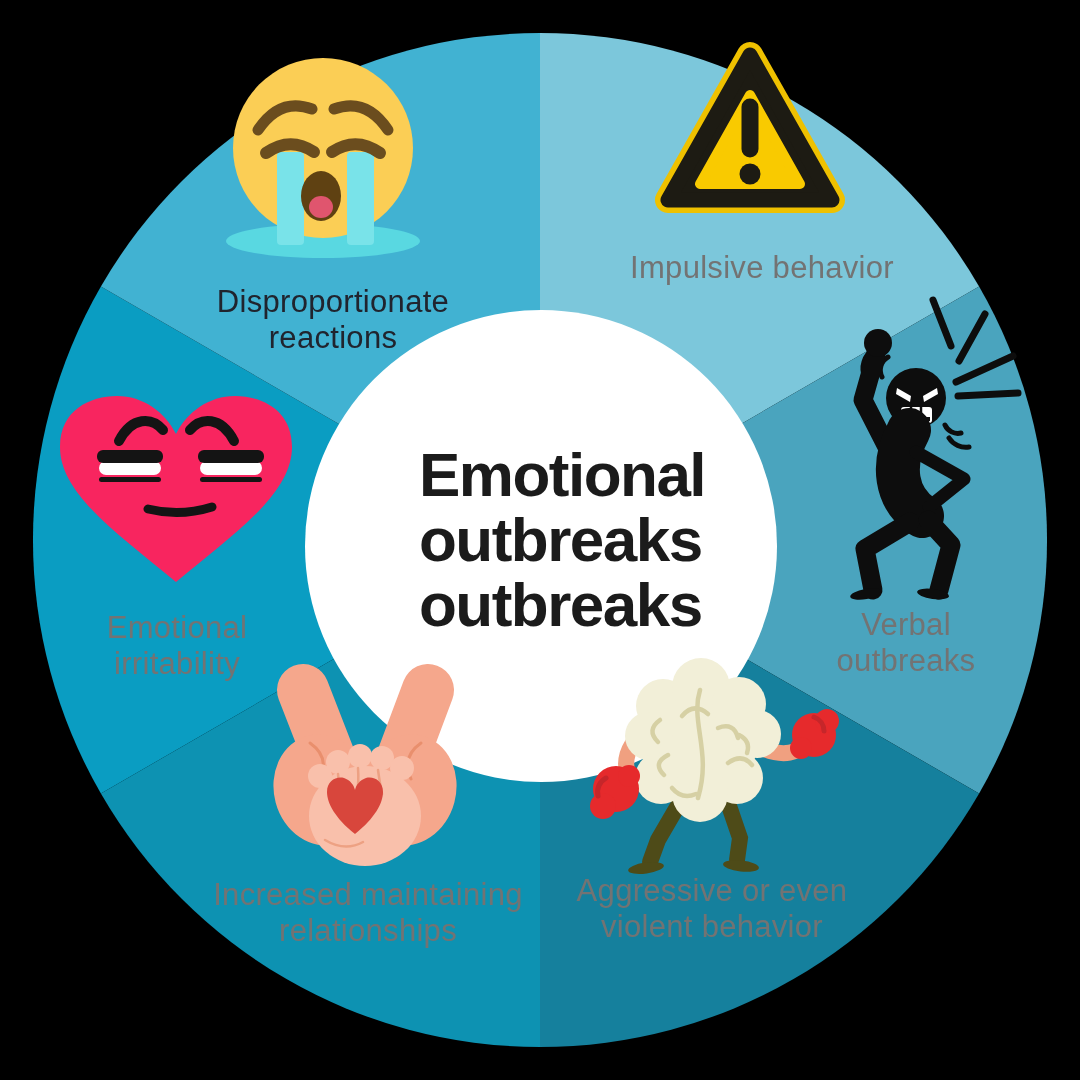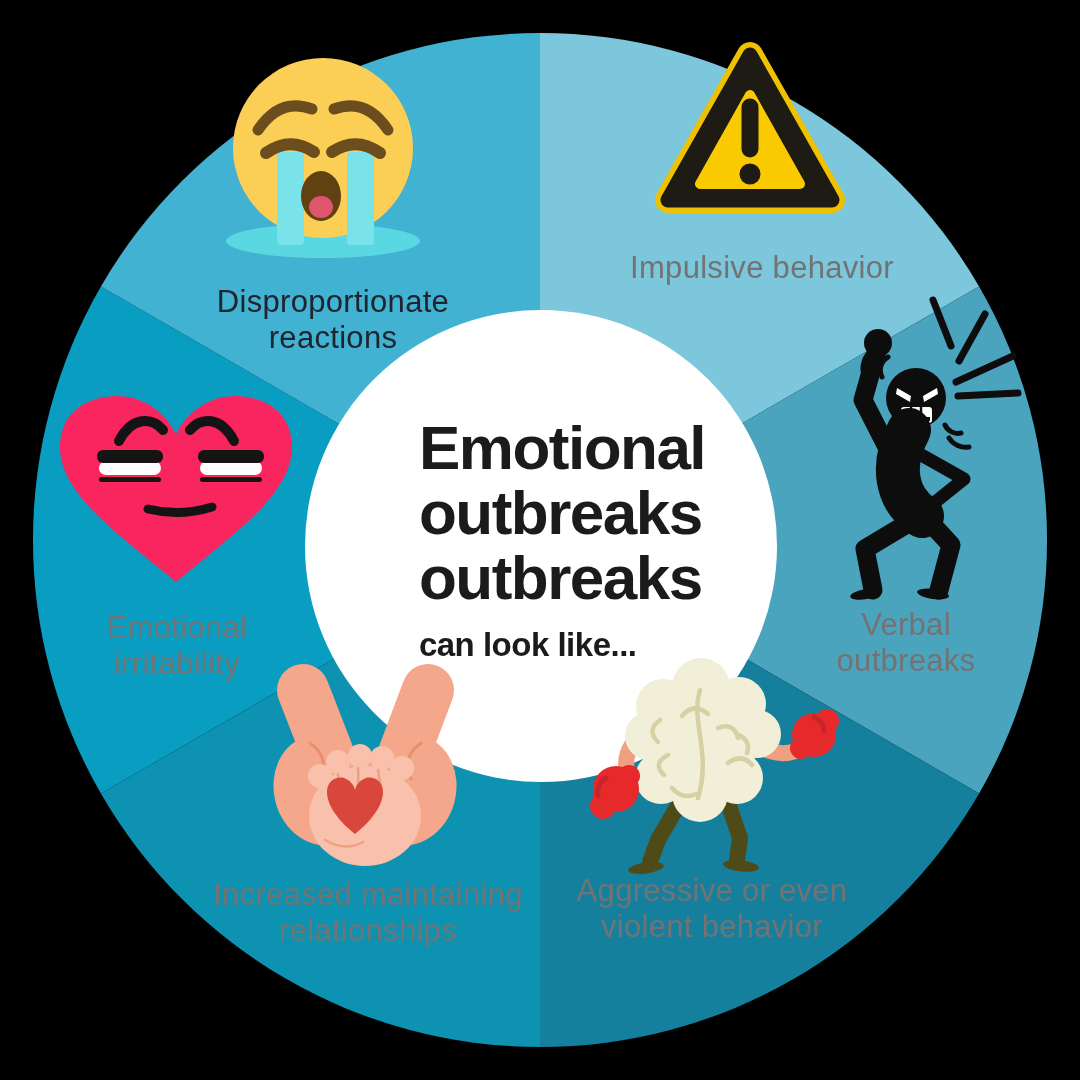--- a/index.html
+++ b/index.html
@@ -169,21 +169,20 @@
         <rect x="99" y="477" width="62" height="5" rx="2.5" fill="#141414"></rect>
         <rect x="200" y="477" width="62" height="5" rx="2.5" fill="#141414"></rect>
       </g>
     </g>
   </svg>
 
   <div class="center-title">
     <div class="big">Emotional</div>
     <div class="big">outbreaks</div>
     <div class="big">outbreaks</div>
-    <div class="sub">can look like...</div>
   </div>
 
   <div class="seg-label label-light" style="left:762px;top:268px;">Impulsive behavior</div>
 
   <div class="seg-label label-light" style="left:906px;top:643px;">Verbal
 outbreaks</div>
 
   <div class="seg-label label-light" style="left:712px;top:909px;">Aggressive or even
 violent behavior</div>
 

